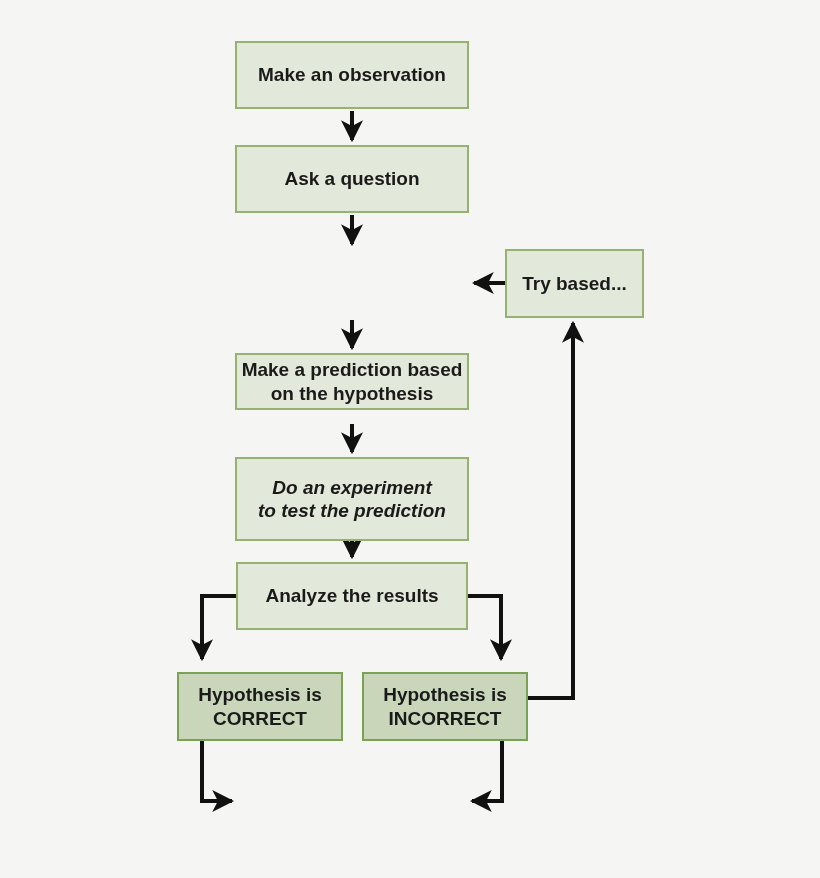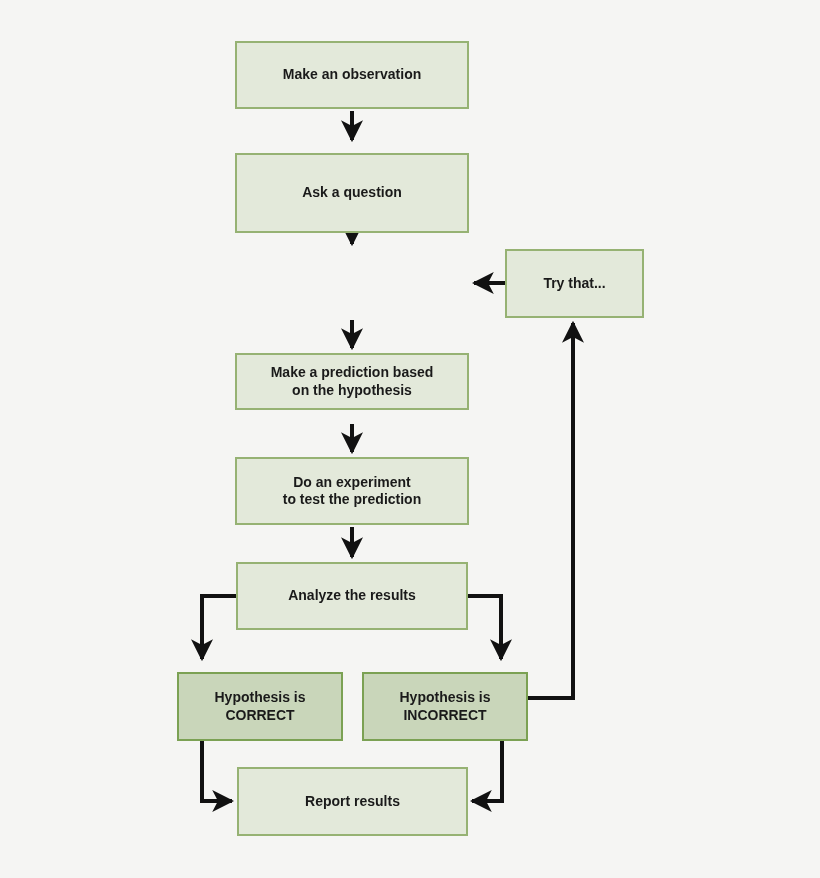--- a/index.html
+++ b/index.html
@@ -32,41 +32,41 @@
     stroke: none;
   }
   .node {
     position: absolute;
     display: flex;
     align-items: center;
     justify-content: center;
     text-align: center;
     box-sizing: border-box;
     font-weight: 700;
-    font-size: 14px;
+    font-size: 19px;
     line-height: 1.22;
     color: var(--text, #1a1a1a);
     white-space: pre-line;
   }
   .node.light {
     background: var(--fill-light, #e3e9da);
     border: 2px solid var(--border-light, #96b273);
   }
   .node.dark {
     background: var(--fill-dark, #c9d6ba);
     border: 2px solid var(--border-dark, #7ba153);
     margin-top: 8px;
   }
   
   .n-observation { left: 235px; top: 41px;  width: 234px; height: 68px; }
-  .n-question    { left: 235px; top: 153px; width: 234px; height: 80px; }
+  .n-question    { left: 235px; top: 145px; width: 234px; height: 68px; }
   .n-hypothesis  { left: 235px; top: 249px; width: 234px; height: 69px; }
   .n-try-again   { left: 505px; top: 249px; width: 139px; height: 69px; }
   .n-prediction  { left: 235px; top: 353px; width: 234px; height: 57px; }
-  .n-experiment  { left: 235px; top: 457px; width: 234px; height: 68px; }
+  .n-experiment  { left: 235px; top: 457px; width: 234px; height: 84px; font-style: italic; }
   .n-analyze     { left: 236px; top: 562px; width: 232px; height: 68px; text-align: right; }
   .n-correct     { left: 177px; top: 664px; width: 166px; height: 69px; }
   .n-incorrect   { left: 362px; top: 664px; width: 166px; height: 69px; }
   .n-report      { left: 237px; top: 767px; width: 231px; height: 69px; }
 </style>
 </head>
 <body>
 
 <div class="canvas">
 
@@ -92,21 +92,21 @@
   <div class="node light n-observation">
     <span>Make an observation</span>
   </div>
 
   <div class="node light n-question">
     <span>Ask a question</span>
   </div>
 
 
   <div class="node light n-try-again">
-    <span>Try that...</span>
+    <span>Try based...</span>
   </div>
 
   <div class="node light n-prediction">
     <span>Make a prediction based
 on the hypothesis</span>
   </div>
 
   <div class="node light n-experiment">
     <span>Do an experiment
 to test the prediction</span>
@@ -119,17 +119,14 @@
   <div class="node dark n-correct">
     <span>Hypothesis is
 CORRECT</span>
   </div>
 
   <div class="node dark n-incorrect">
     <span>Hypothesis is
 INCORRECT</span>
   </div>
 
-  <div class="node light n-report">
-    <span>Report results</span>
-  </div>
 
 </div>
 
 </body></html>

